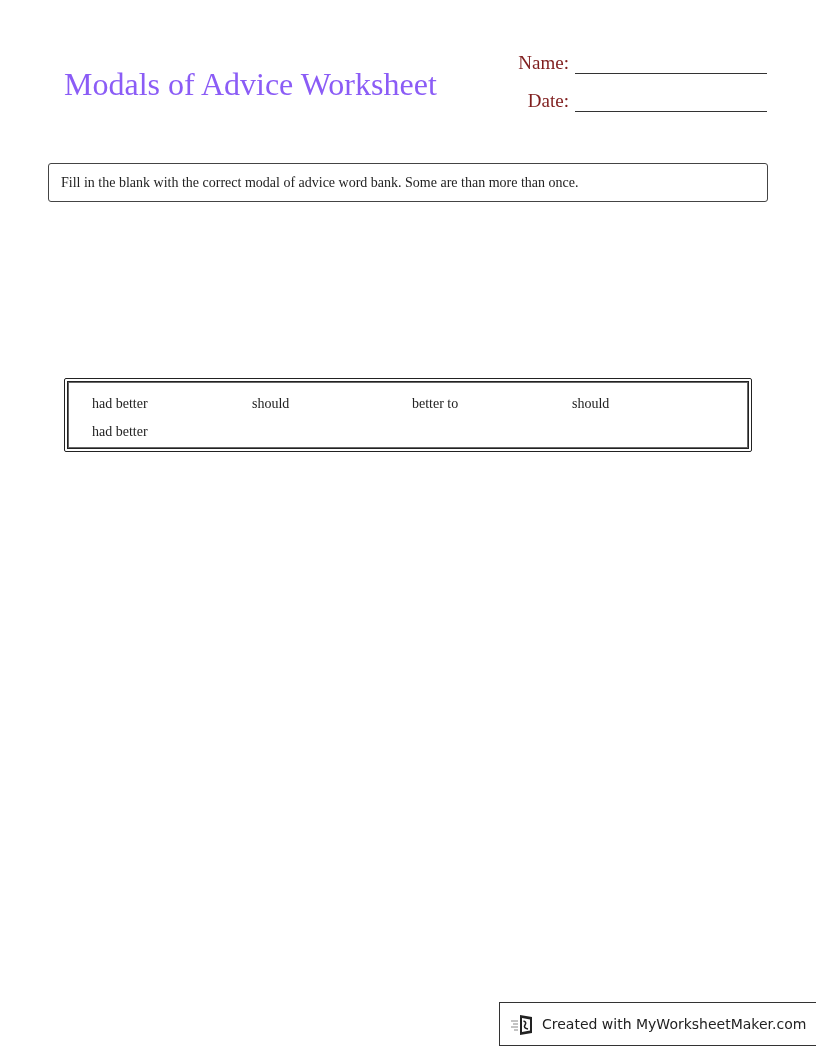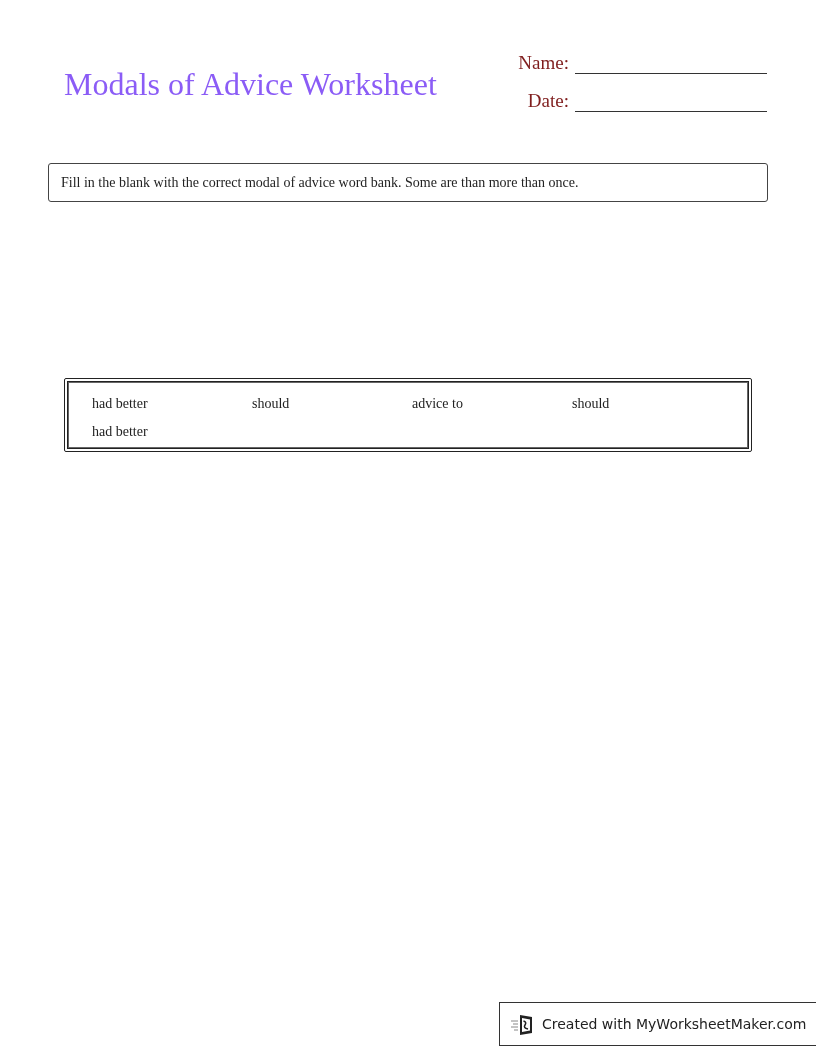--- a/index.html
+++ b/index.html
@@ -121,21 +121,21 @@
 </div>
 
 <div class="instructions">
   <span>Fill in the blank with the correct modal of advice word bank. Some are than more than once.</span>
 </div>
 
 <div class="word-bank">
   <div class="word-grid">
     <span class="word">had better</span>
     <span class="word">should</span>
-    <span class="word">advice to</span>
+    <span class="word">better to</span>
     <span class="word">should</span>
     <span class="word">had better</span>
   </div>
 </div>
 
 <div class="footer-badge">
   <span class="footer-icon">
     <svg width="26" height="24" viewBox="0 0 26 24" xmlns="http://www.w3.org/2000/svg">
       <line x1="1" y1="9" x2="8" y2="9" stroke="#888" stroke-width="1"></line>
       <line x1="3" y1="12" x2="8" y2="12" stroke="#888" stroke-width="1"></line>

